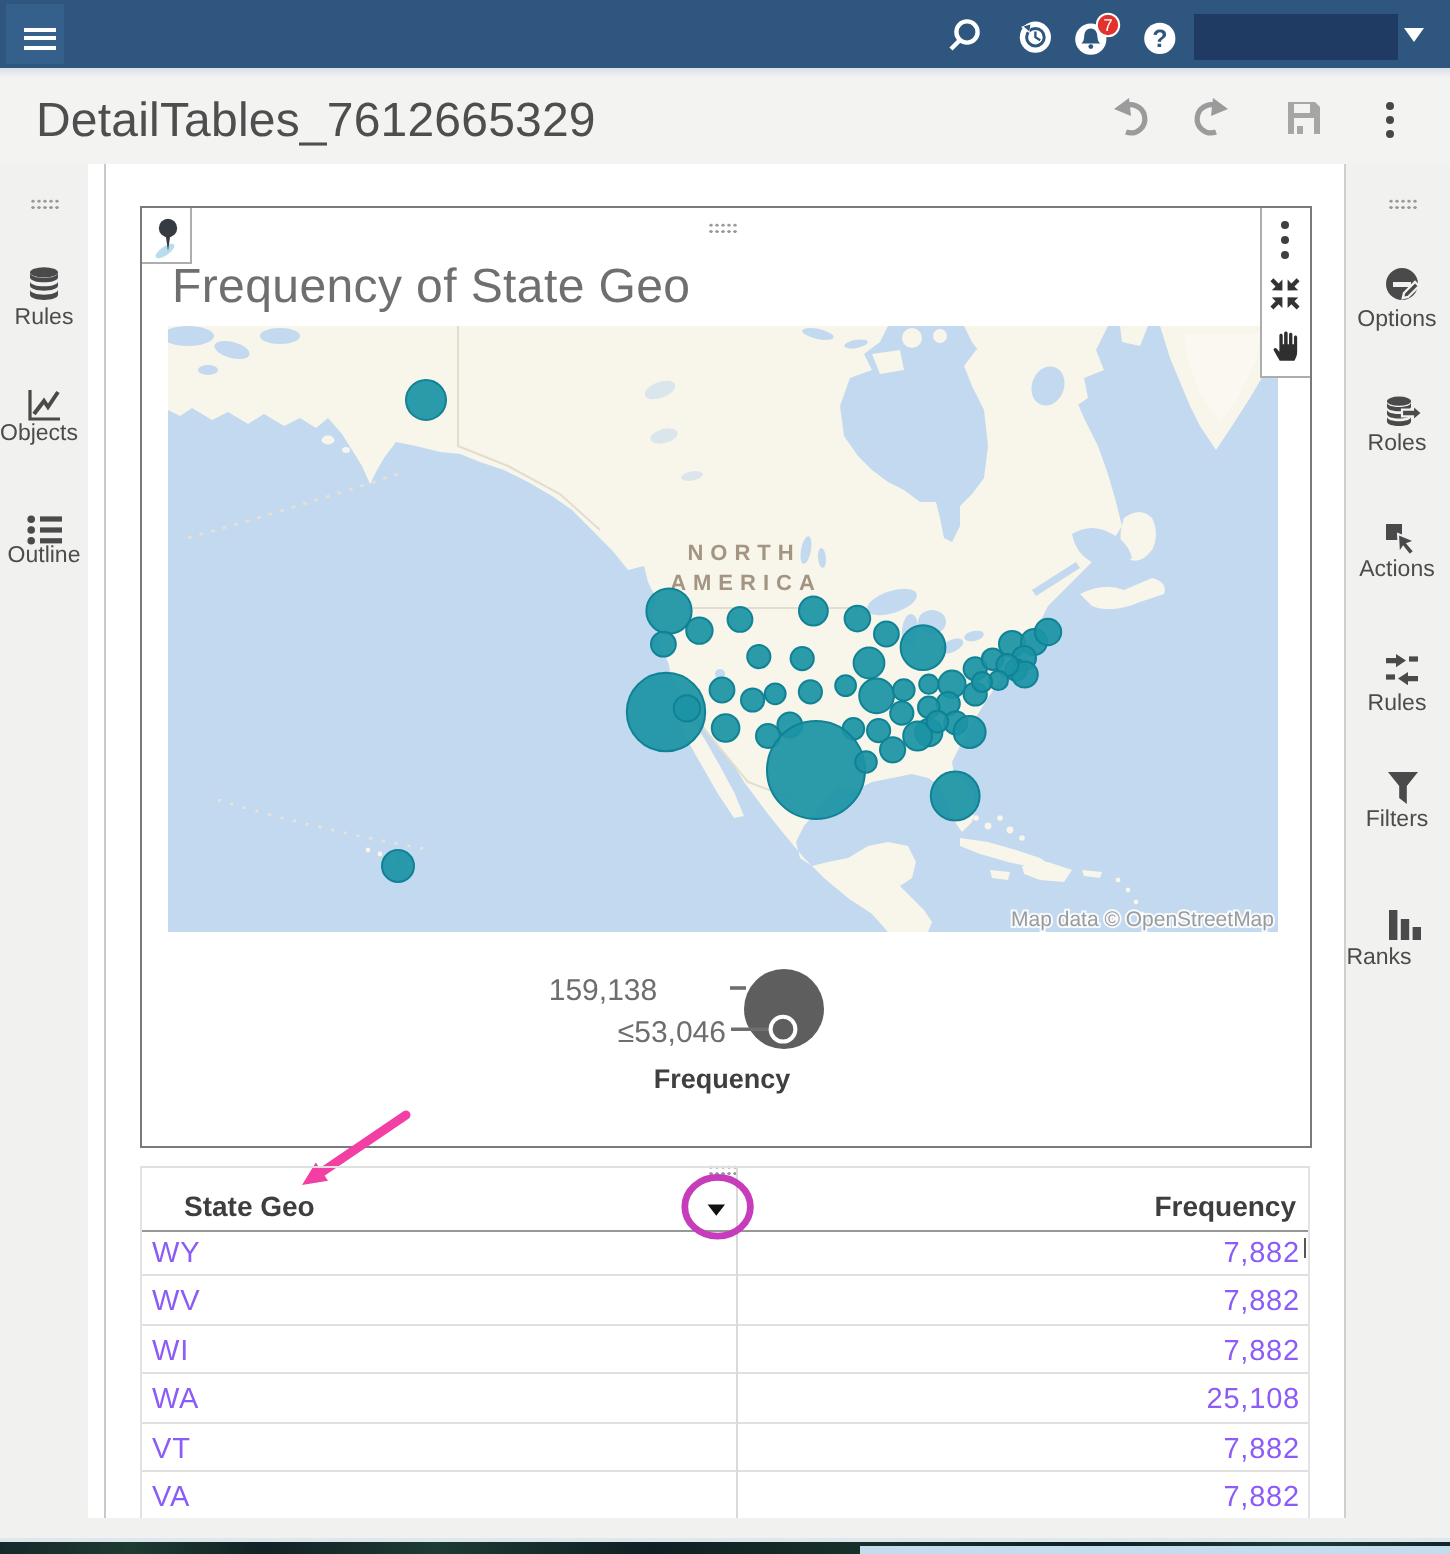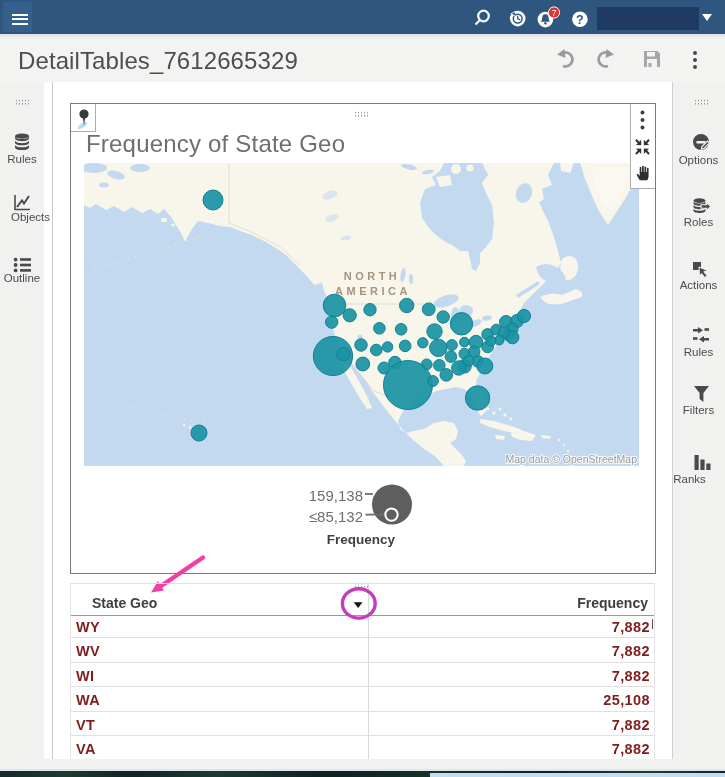--- a/index.html
+++ b/index.html
@@ -33,21 +33,21 @@
   #pincellB { position:absolute; left:71px; top:131px; width:25px; height:1px; background:#ADADAD; }
   #ptitle { position:absolute; left:86px; top:129.5px; font-size:24px; color:#716F6D; letter-spacing:0.2px; }
   #iconcolL { position:absolute; left:630px; top:104px; width:1px; height:85px; background:#ADADAD; }
   #iconcolB { position:absolute; left:630px; top:188px; width:25px; height:1px; background:#ADADAD; }
 
   
   .legtxt { position:absolute; font-size:15px; color:#6E6E6E; }
 
   
   .th { position:absolute; font-size:14px; font-weight:bold; color:#3E3E3E; }
-  .td { position:absolute; font-size:14.5px; color:#7f1d1d; letter-spacing:0.4px;font-weight:bold; }
+  .td { position:absolute; font-size:14.5px; color:#8b5cf6; letter-spacing:0.4px; }
   .rline { position:absolute; left:70px; width:585px; height:1px; background:#E0E0E0; }
 
   
   .grip { position:absolute; width:15px; height:6px;
     background-image:radial-gradient(circle, #9A9A9A 0.8px, transparent 0.9px);
     background-size:3px 3.2px; }
 
   
   #bot1 { position:absolute; left:0; top:759px; width:725px; height:10px; background:#F1F1F0; }
 </style>
@@ -126,21 +126,21 @@
       <path d="M 2 3.4 c 0 3.4 14 3.4 14 0 l 0 2.2 c 0 3.4 -14 3.4 -14 0 z"></path>
       <path d="M 2 7.6 c 0 3.4 14 3.4 14 0 l 0 2.2 c 0 3.4 -14 3.4 -14 0 z"></path>
       <path d="M 2 11.8 c 0 3.4 14 3.4 14 0 l 0 2.6 c 0 3.4 -14 3.4 -14 0 z"></path>
     </g>
   </svg>
   <div class="sbitem" style="left:0;top:152.5px;width:44px">Rules</div>
   <svg class="abs" style="left:13px;top:194px" width="18" height="17" viewBox="0 0 18 17">
     <path d="M 2 1 V 15.5 H 17" stroke="#4A4A4A" stroke-width="1.6" fill="none"></path>
     <path d="M 4 13 L 9 6.5 L 11 9.5 L 16 2" stroke="#4A4A4A" stroke-width="2" fill="none"></path>
   </svg>
-  <div class="sbitem" style="left:11px;top:210.5px;width:28px">Objects</div>
+  <div class="sbitem" style="left:0;top:210.5px;width:28px">Objects</div>
   <svg class="abs" style="left:13px;top:257px" width="18" height="16" viewBox="0 0 18 16">
     <g fill="#4A4A4A">
       <circle cx="2.6" cy="2.6" r="1.9"></circle>
         <rect x="7" y="1.2" width="11" height="2.6"></rect>
       <circle cx="2.6" cy="8" r="1.9"></circle>
         <rect x="7" y="6.7" width="11" height="2.6"></rect>
       <circle cx="2.6" cy="13.4" r="1.9"></circle>
         <rect x="7" y="12.1" width="11" height="2.6"></rect>
     </g>
   </svg>
@@ -377,22 +377,22 @@
       <path d="M 9.1 76 c -1.1 -1.8 -2.6 -4.4 -3.4 -5.9 c -0.5 -0.9 0.8 -1.8 1.6 -1 l 1.6 1.8 v -9.3 c 0 -1.3 1.9 -1.3 1.9 0 v 5 h 0.8 v -6.3 c 0 -1.3 2 -1.3 2 0 v 6.3 h 0.8 v -5.5 c 0 -1.3 1.9 -1.3 1.9 0 v 5.5 h 0.9 v -4 c 0 -1.2 1.8 -1.2 1.8 0 v 8.5 c 0 2 -0.7 3.2 -1.5 4.9 z" fill="#2F2F2F"></path>
     </g>
   </svg>
 
   <svg class="abs" style="left:290px;top:475px" width="200" height="80" viewBox="0 0 200 80">
     <circle cx="102" cy="29.5" r="20" fill="#5E5E5E"></circle>
     <line x1="75" y1="19" x2="83" y2="19" stroke="#6E6E6E" stroke-width="1.8"></line>
     <line x1="75.5" y1="39.6" x2="94.5" y2="39.6" stroke="#6E6E6E" stroke-width="1.8"></line>
     <circle cx="101.5" cy="39.6" r="6.2" fill="#5E5E5E" stroke="#fff" stroke-width="2"></circle>
   </svg>
-  <div class="legtxt" style="left:240px;top:487px;width:123px;text-align:right">159,138</div>
-  <div class="legtxt" style="left:240px;top:507.5px;width:123px;text-align:right">≤85,132</div>
+  <div class="legtxt" style="left:240px;top:487px;width:123px;text-align:center">159,138</div>
+  <div class="legtxt" style="left:240px;top:507.5px;width:123px;text-align:right">≤53,046</div>
   <div class="legtxt" style="left:290px;top:532px;width:142px;text-align:center;font-weight:bold;color:#3F3F3F;font-size:13.5px">Frequency</div>
 
   <svg class="abs" style="left:140px;top:548px" width="80" height="55" viewBox="0 0 80 55">
     <line x1="63" y1="9.5" x2="21" y2="38" stroke="#F23FA4" stroke-width="4.5" stroke-linecap="round"></line>
     <polygon points="11,44.5 17.9,33.2 24,42.4" fill="#F23FA4"></polygon>
   </svg>
 
   <div class="grip" style="left:354px;top:581.5px"></div>
   <div class="th" style="left:92px;top:594.5px">State Geo</div>
   <div class="th" style="left:400px;top:594.5px;width:248px;text-align:right">Frequency</div>

